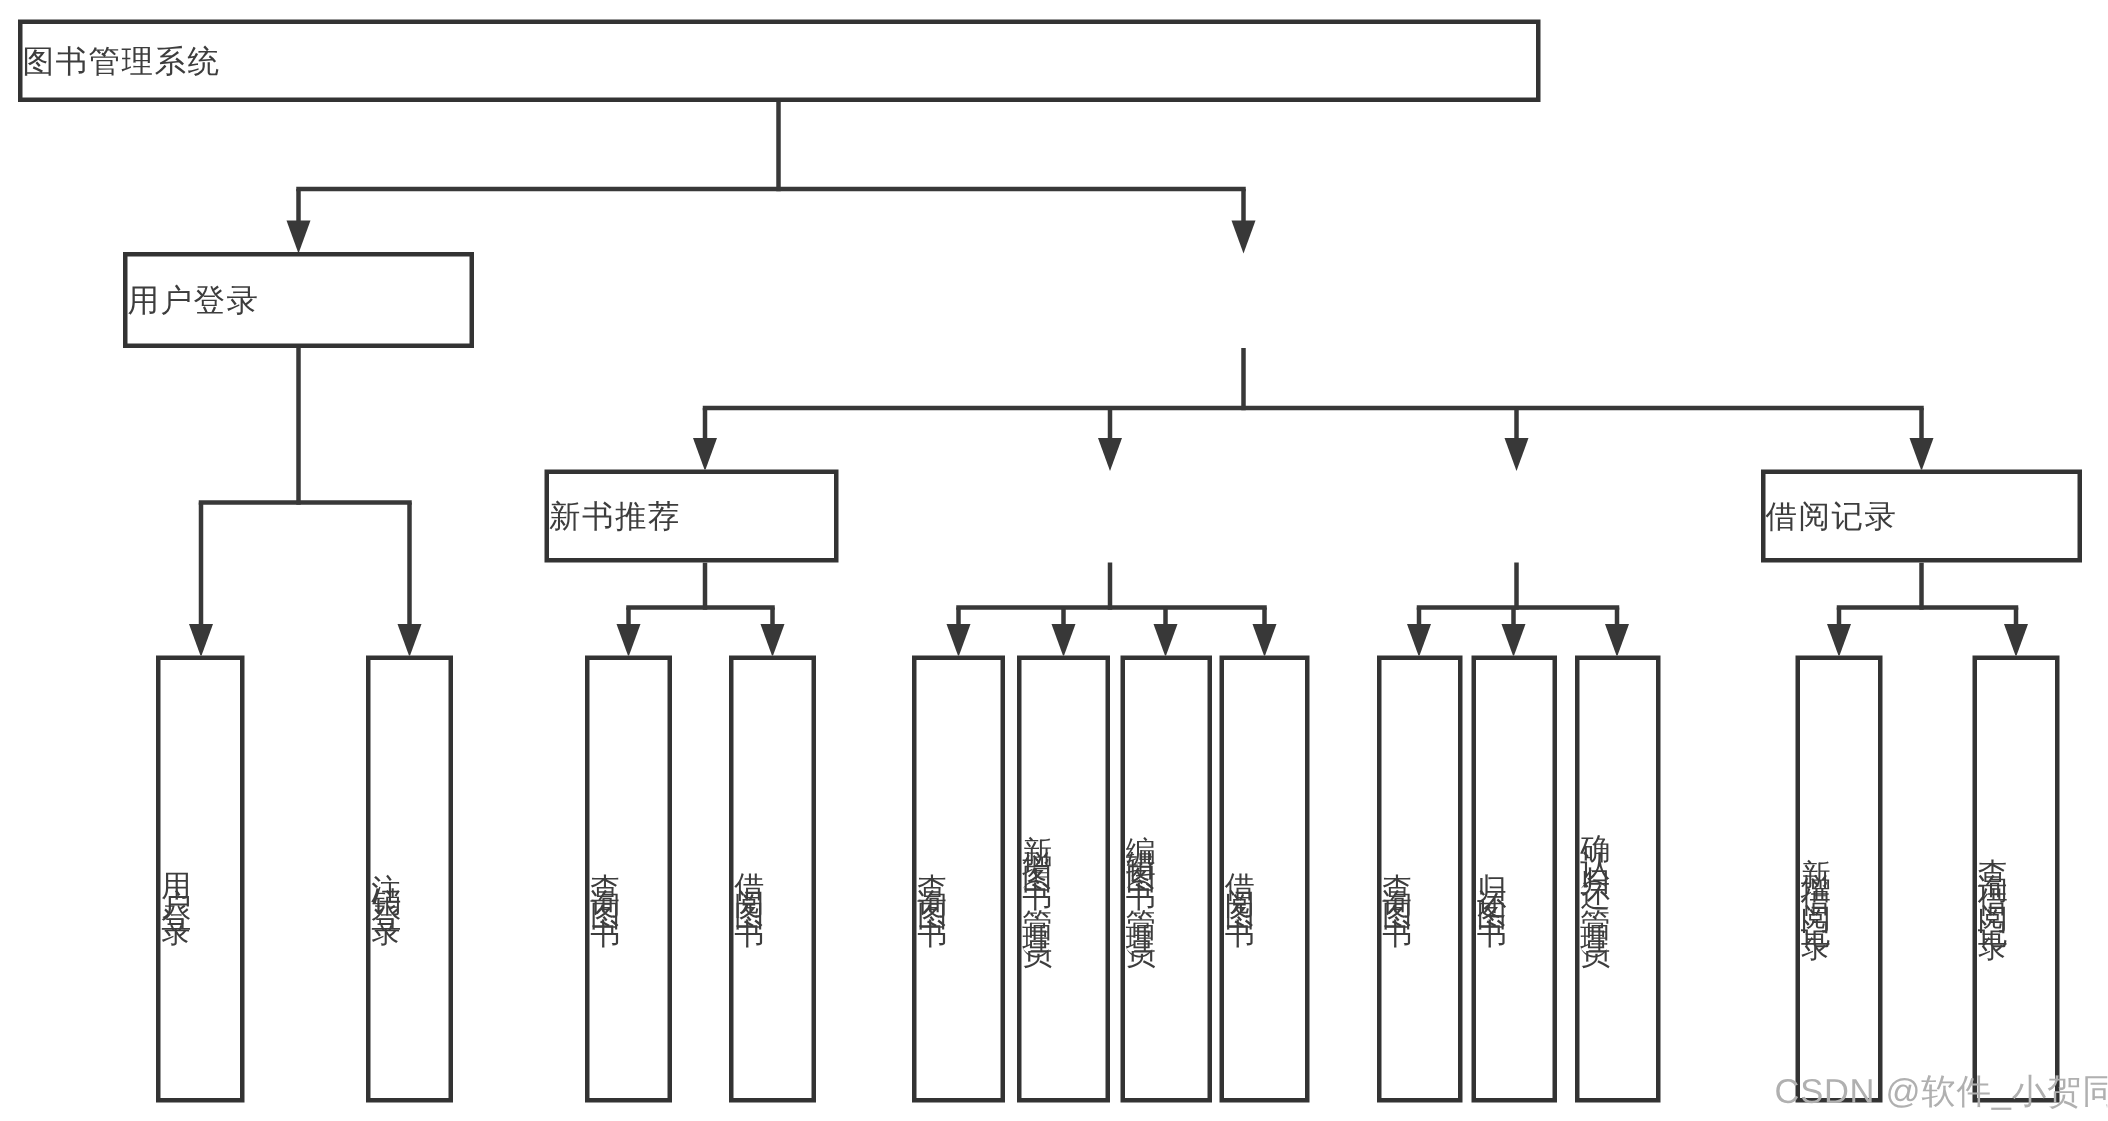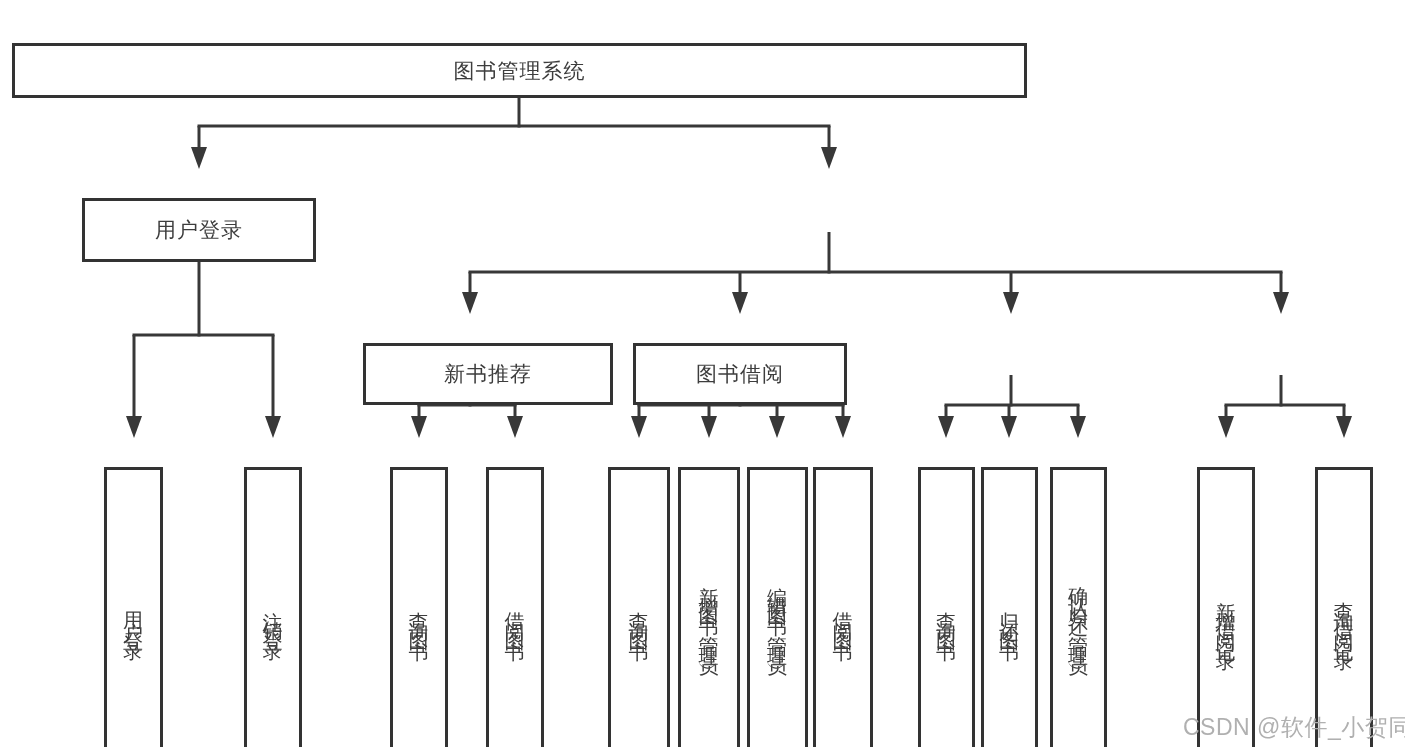--- a/index.html
+++ b/index.html
@@ -20,24 +20,23 @@
   .wires{position:absolute;left:0;top:0;z-index:1;}
   .ln{stroke:var(--line);stroke-width:3;fill:none;}
   .ar{fill:var(--line);stroke:none;}
   .box{
     position:absolute;
     box-sizing:border-box;
     background:#fff;
     border:3px solid var(--border);
     display:flex;
     align-items:center;
-    justify-content:center;
+    justify-content:flex-start;
     color:var(--text);
     z-index:2;
-    margin-top:30px;
   }
   .hl{
     font-size:21px;
     letter-spacing:1px;
     white-space:nowrap;
   }
   .vl{
     writing-mode:vertical-rl;
     text-orientation:mixed;
     font-size:20px;
@@ -137,25 +136,25 @@
   </svg>
 
   <div class="box" style="left:12px;top:13px;width:1015px;height:55px">
     <span class="hl">图书管理系统</span>
   </div>
 
   <div class="box" style="left:82px;top:168px;width:234px;height:64px">
     <span class="hl">用户登录</span>
   </div>
 
-  <div class="box" style="left:363px;top:313px;width:250px;height:62px">
+  <div class="box" style="left:363px;top:313px;width:196px;height:62px">
     <span class="hl">新书推荐</span>
   </div>
-  <div class="box" style="left:633px;top:313px;width:214px;height:62px">
-    <span class="hl">图书借阅</span>
+  <div class="box" style="left:1174px;top:313px;width:214px;height:62px">
+    <span class="hl">借阅记录</span>
   </div>
 
   <div class="box" style="left:104px;top:437px;width:59px;height:298px">
     <span class="vl">用户登录</span>
   </div>
   <div class="box" style="left:244px;top:437px;width:58px;height:298px">
     <span class="vl">注销登录</span>
   </div>
 
   <div class="box" style="left:390px;top:437px;width:58px;height:298px">

